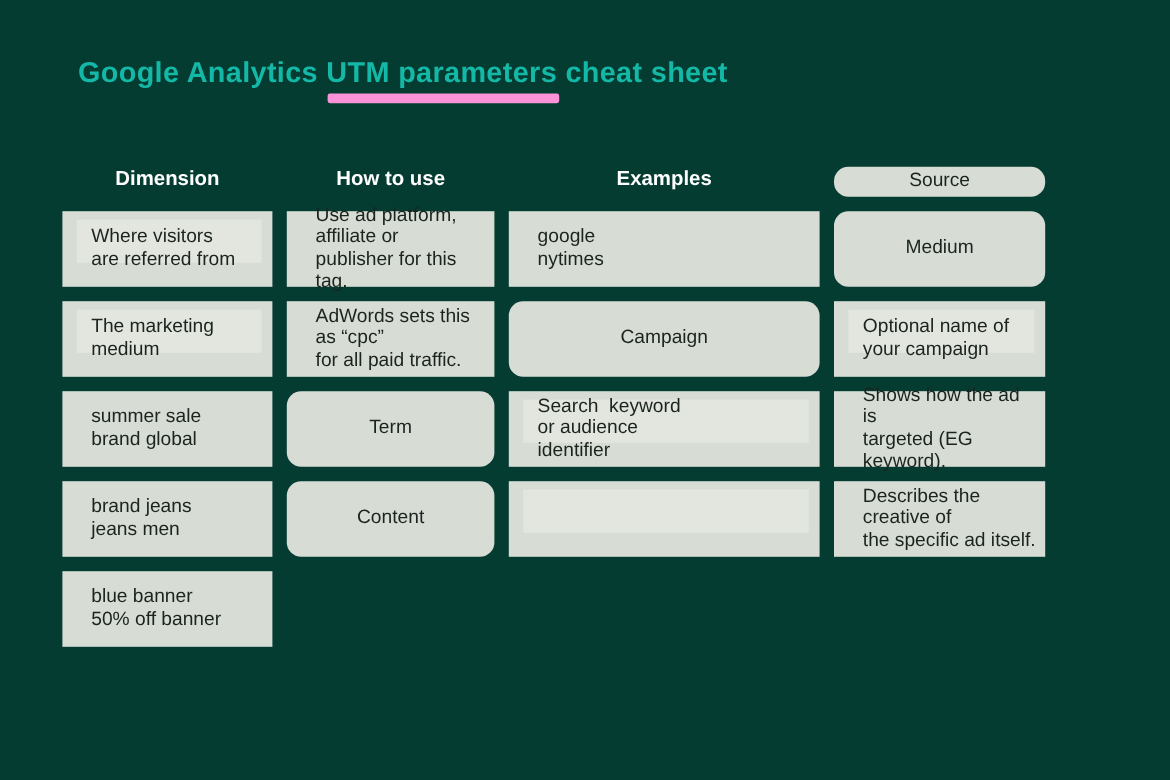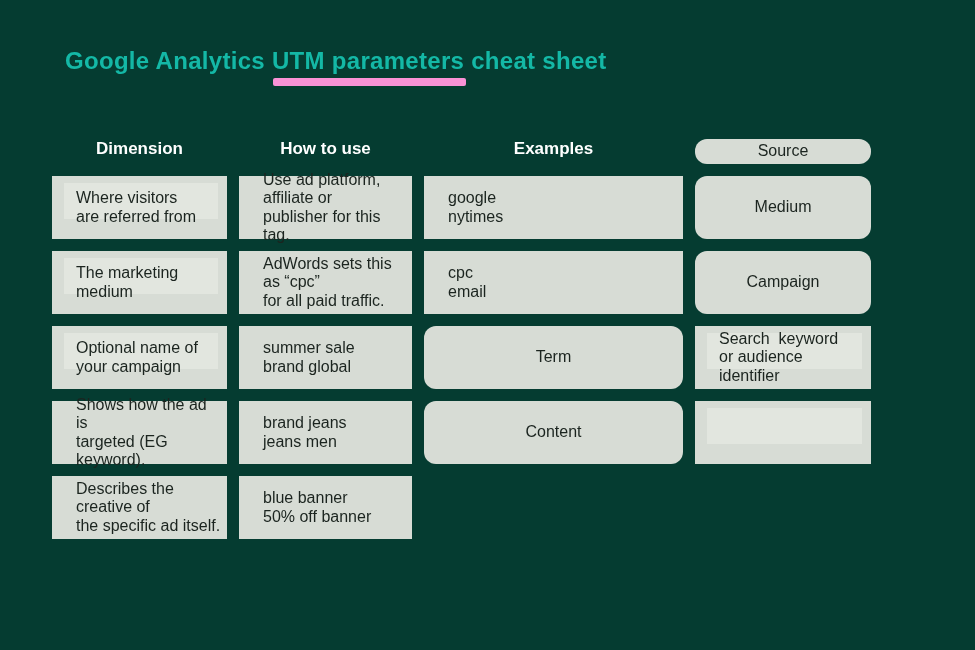--- a/index.html
+++ b/index.html
@@ -81,24 +81,20 @@
       </div>
     <div class="cell cell-what">
         <span class="hl-box"></span>
         <span class="txt">The marketing
 medium</span>
       </div>
     <div class="cell cell-how">
         <span class="txt">AdWords sets this as “cpc”
 for all paid traffic.</span>
       </div>
-    <div class="cell cell-ex">
-        <span class="txt">cpc
-email</span>
-      </div>
 
     <div class="cell cell-dim">
         <span class="txt">Campaign</span>
       </div>
     <div class="cell cell-what">
         <span class="hl-box"></span>
         <span class="txt">Optional name of
 your campaign</span>
       </div>
     <div class="cell cell-ex">

